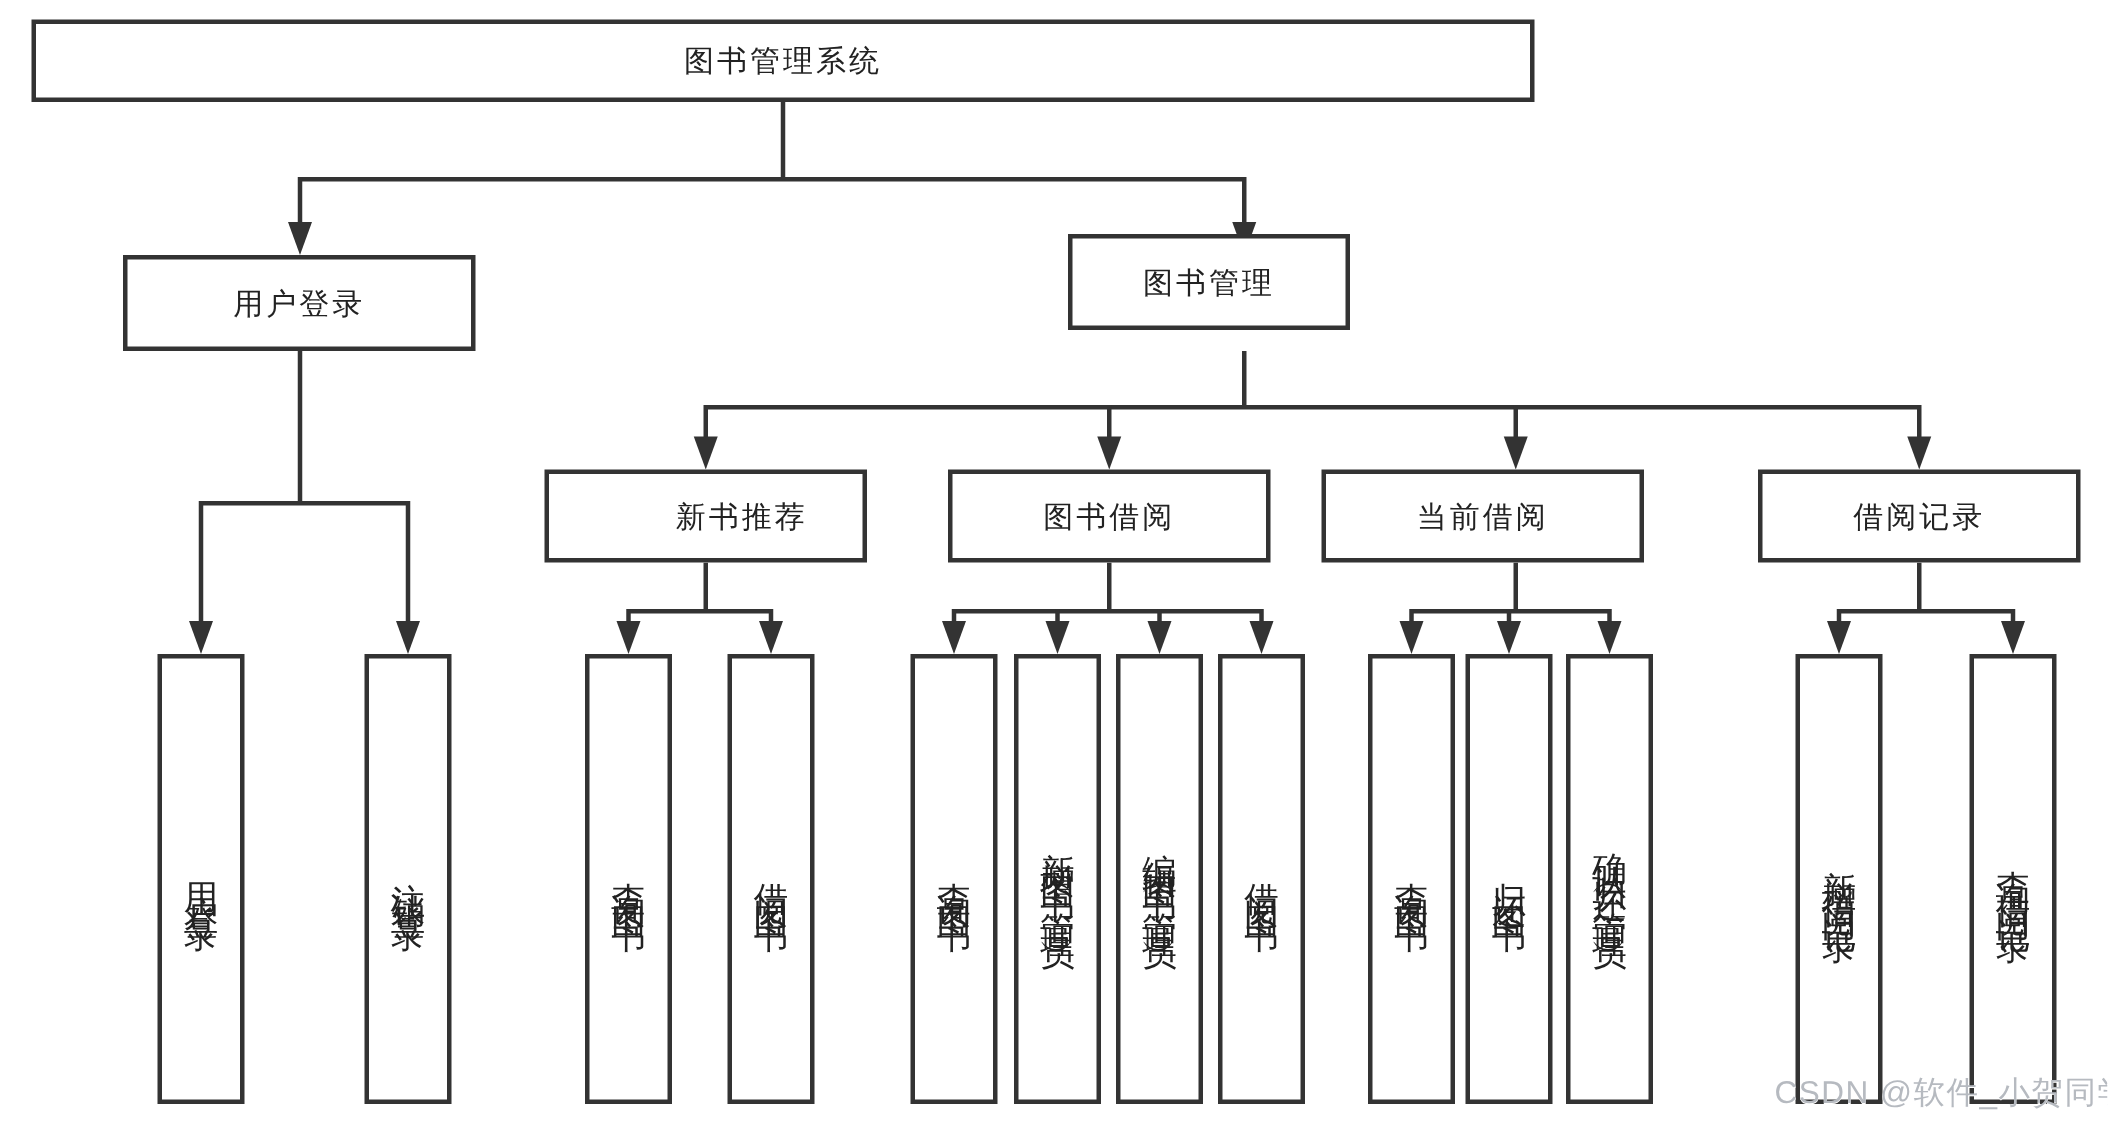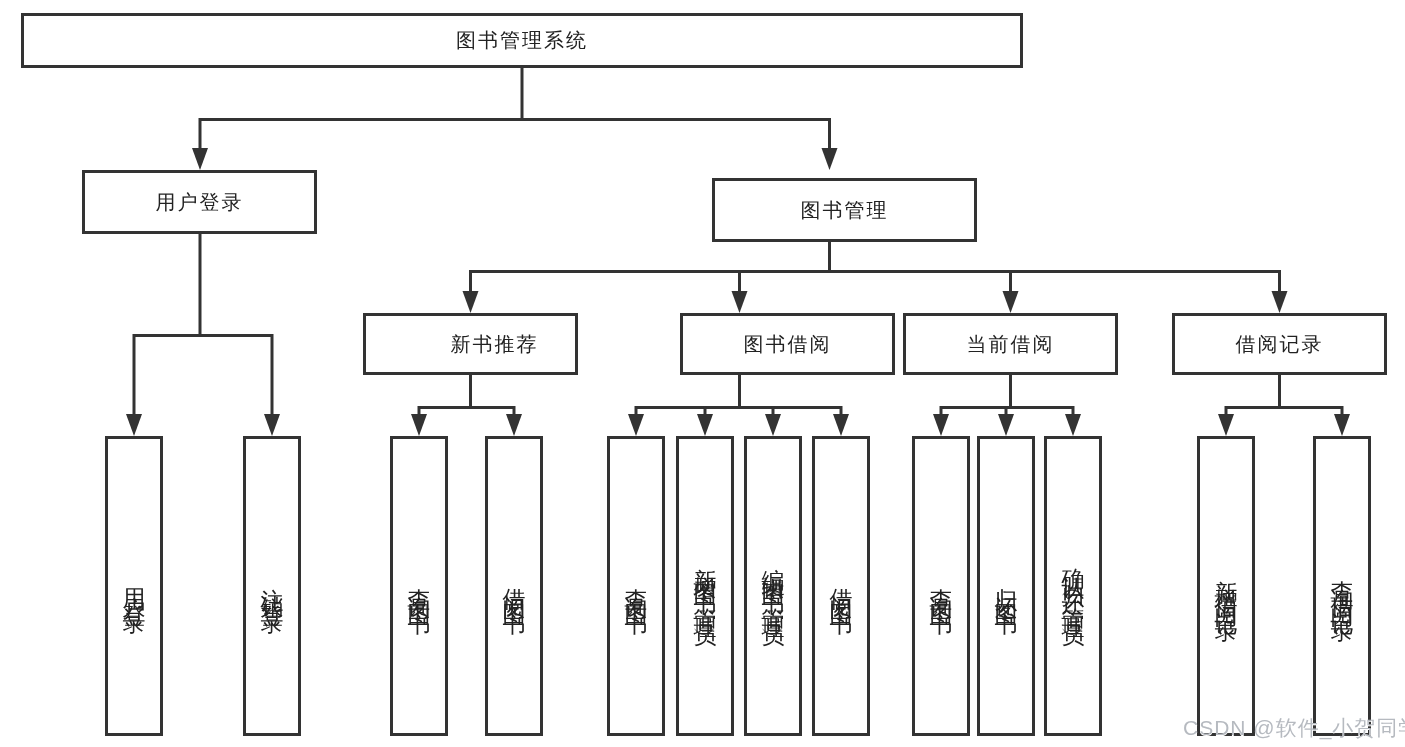--- a/index.html
+++ b/index.html
@@ -30,26 +30,26 @@
     justify-content: center;
     color: #222222;
     font-size: 20px;
     letter-spacing: 2px;
     text-align: center;
   }
 
   .node-root   { left: 21px;  top: 13px;  width: 1002px; height: 55px; }
 
   .node-l2-a   { left: 82px;  top: 170px; width: 235px;  height: 64px; }
-  .node-l2-b   { left: 712px; top: 178px; width: 265px;  height: 64px; }
+  .node-l2-b   { left: 712px; top: 156px; width: 188px;  height: 64px; }
 
   .node-l3     { top: 313px; width: 215px; height: 62px; }
   .node-l3-a   { left: 363px; padding-left: 48px; }
-  .node-l3-b   { left: 632px; margin-left: 48px; }
-  .node-l3-c   { left: 903px; }
+  .node-l3-b   { left: 632px; }
+  .node-l3-c   { left: 881px; }
   .node-l3-d   { left: 1172px; }
 
   .leaf {
     position: absolute;
     top: 436px;
     width: 58px;
     height: 300px;
     background: #ffffff;
     border: 3px solid #333333;
     display: flex;

